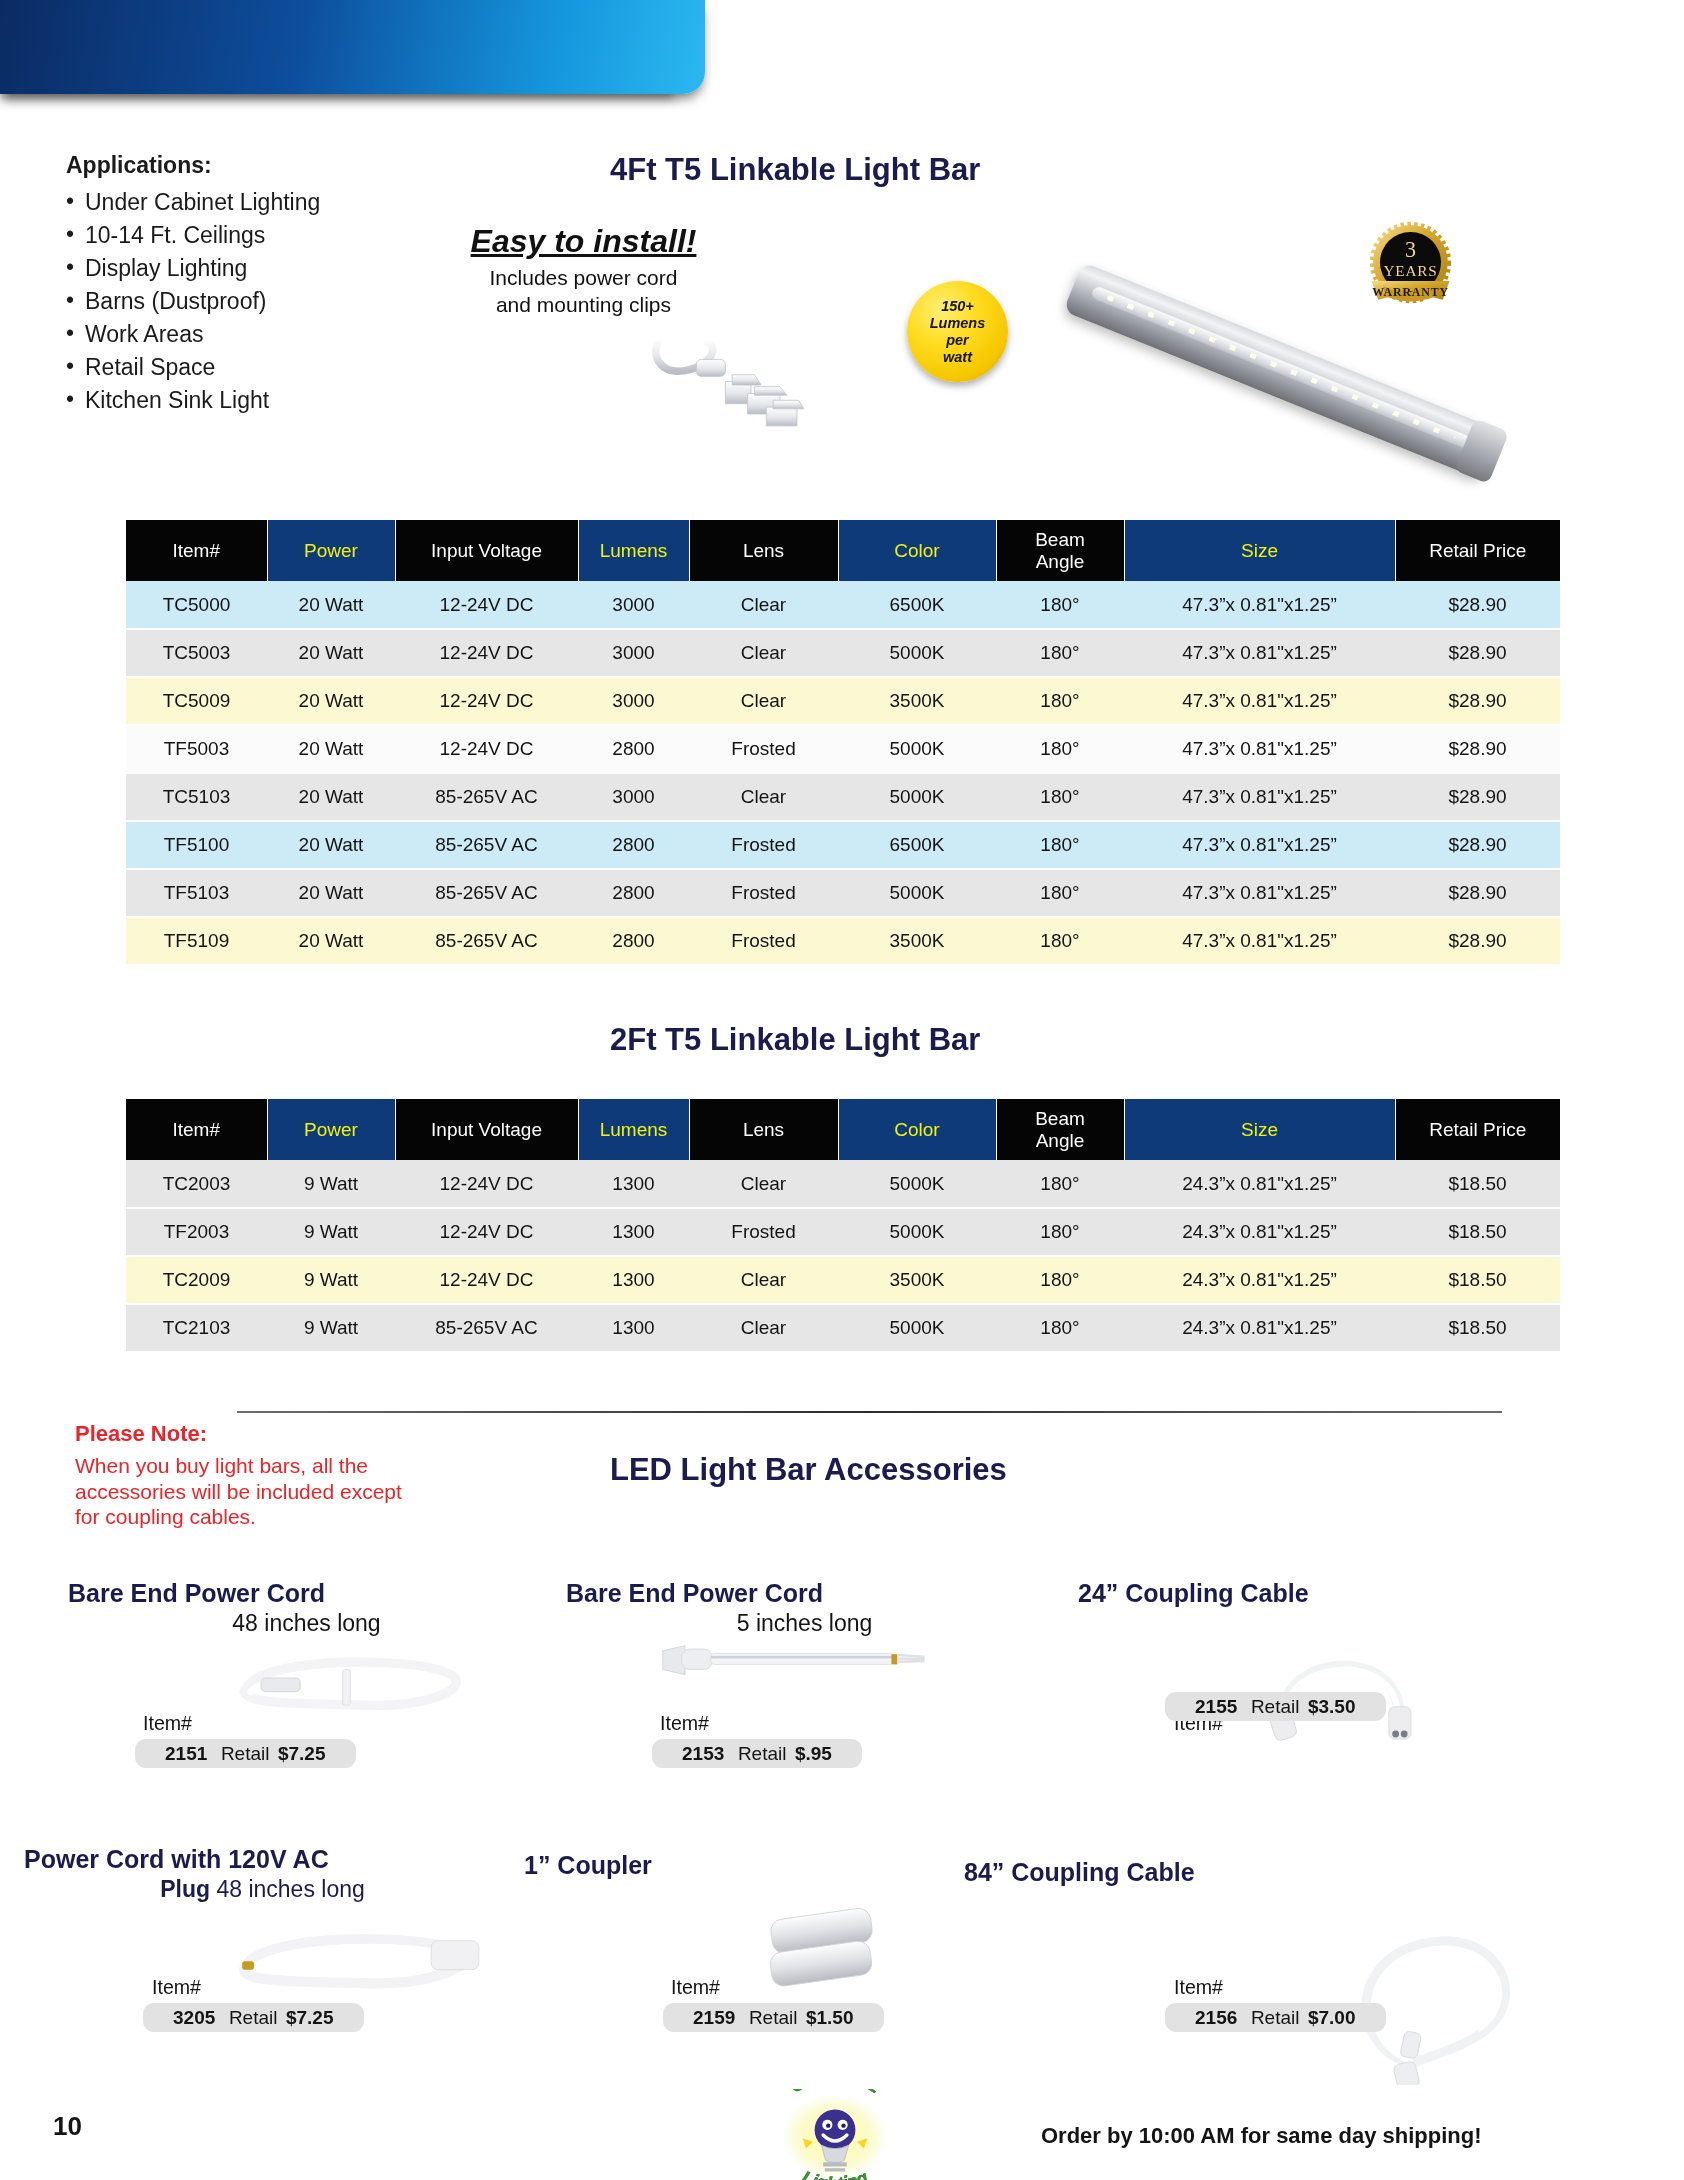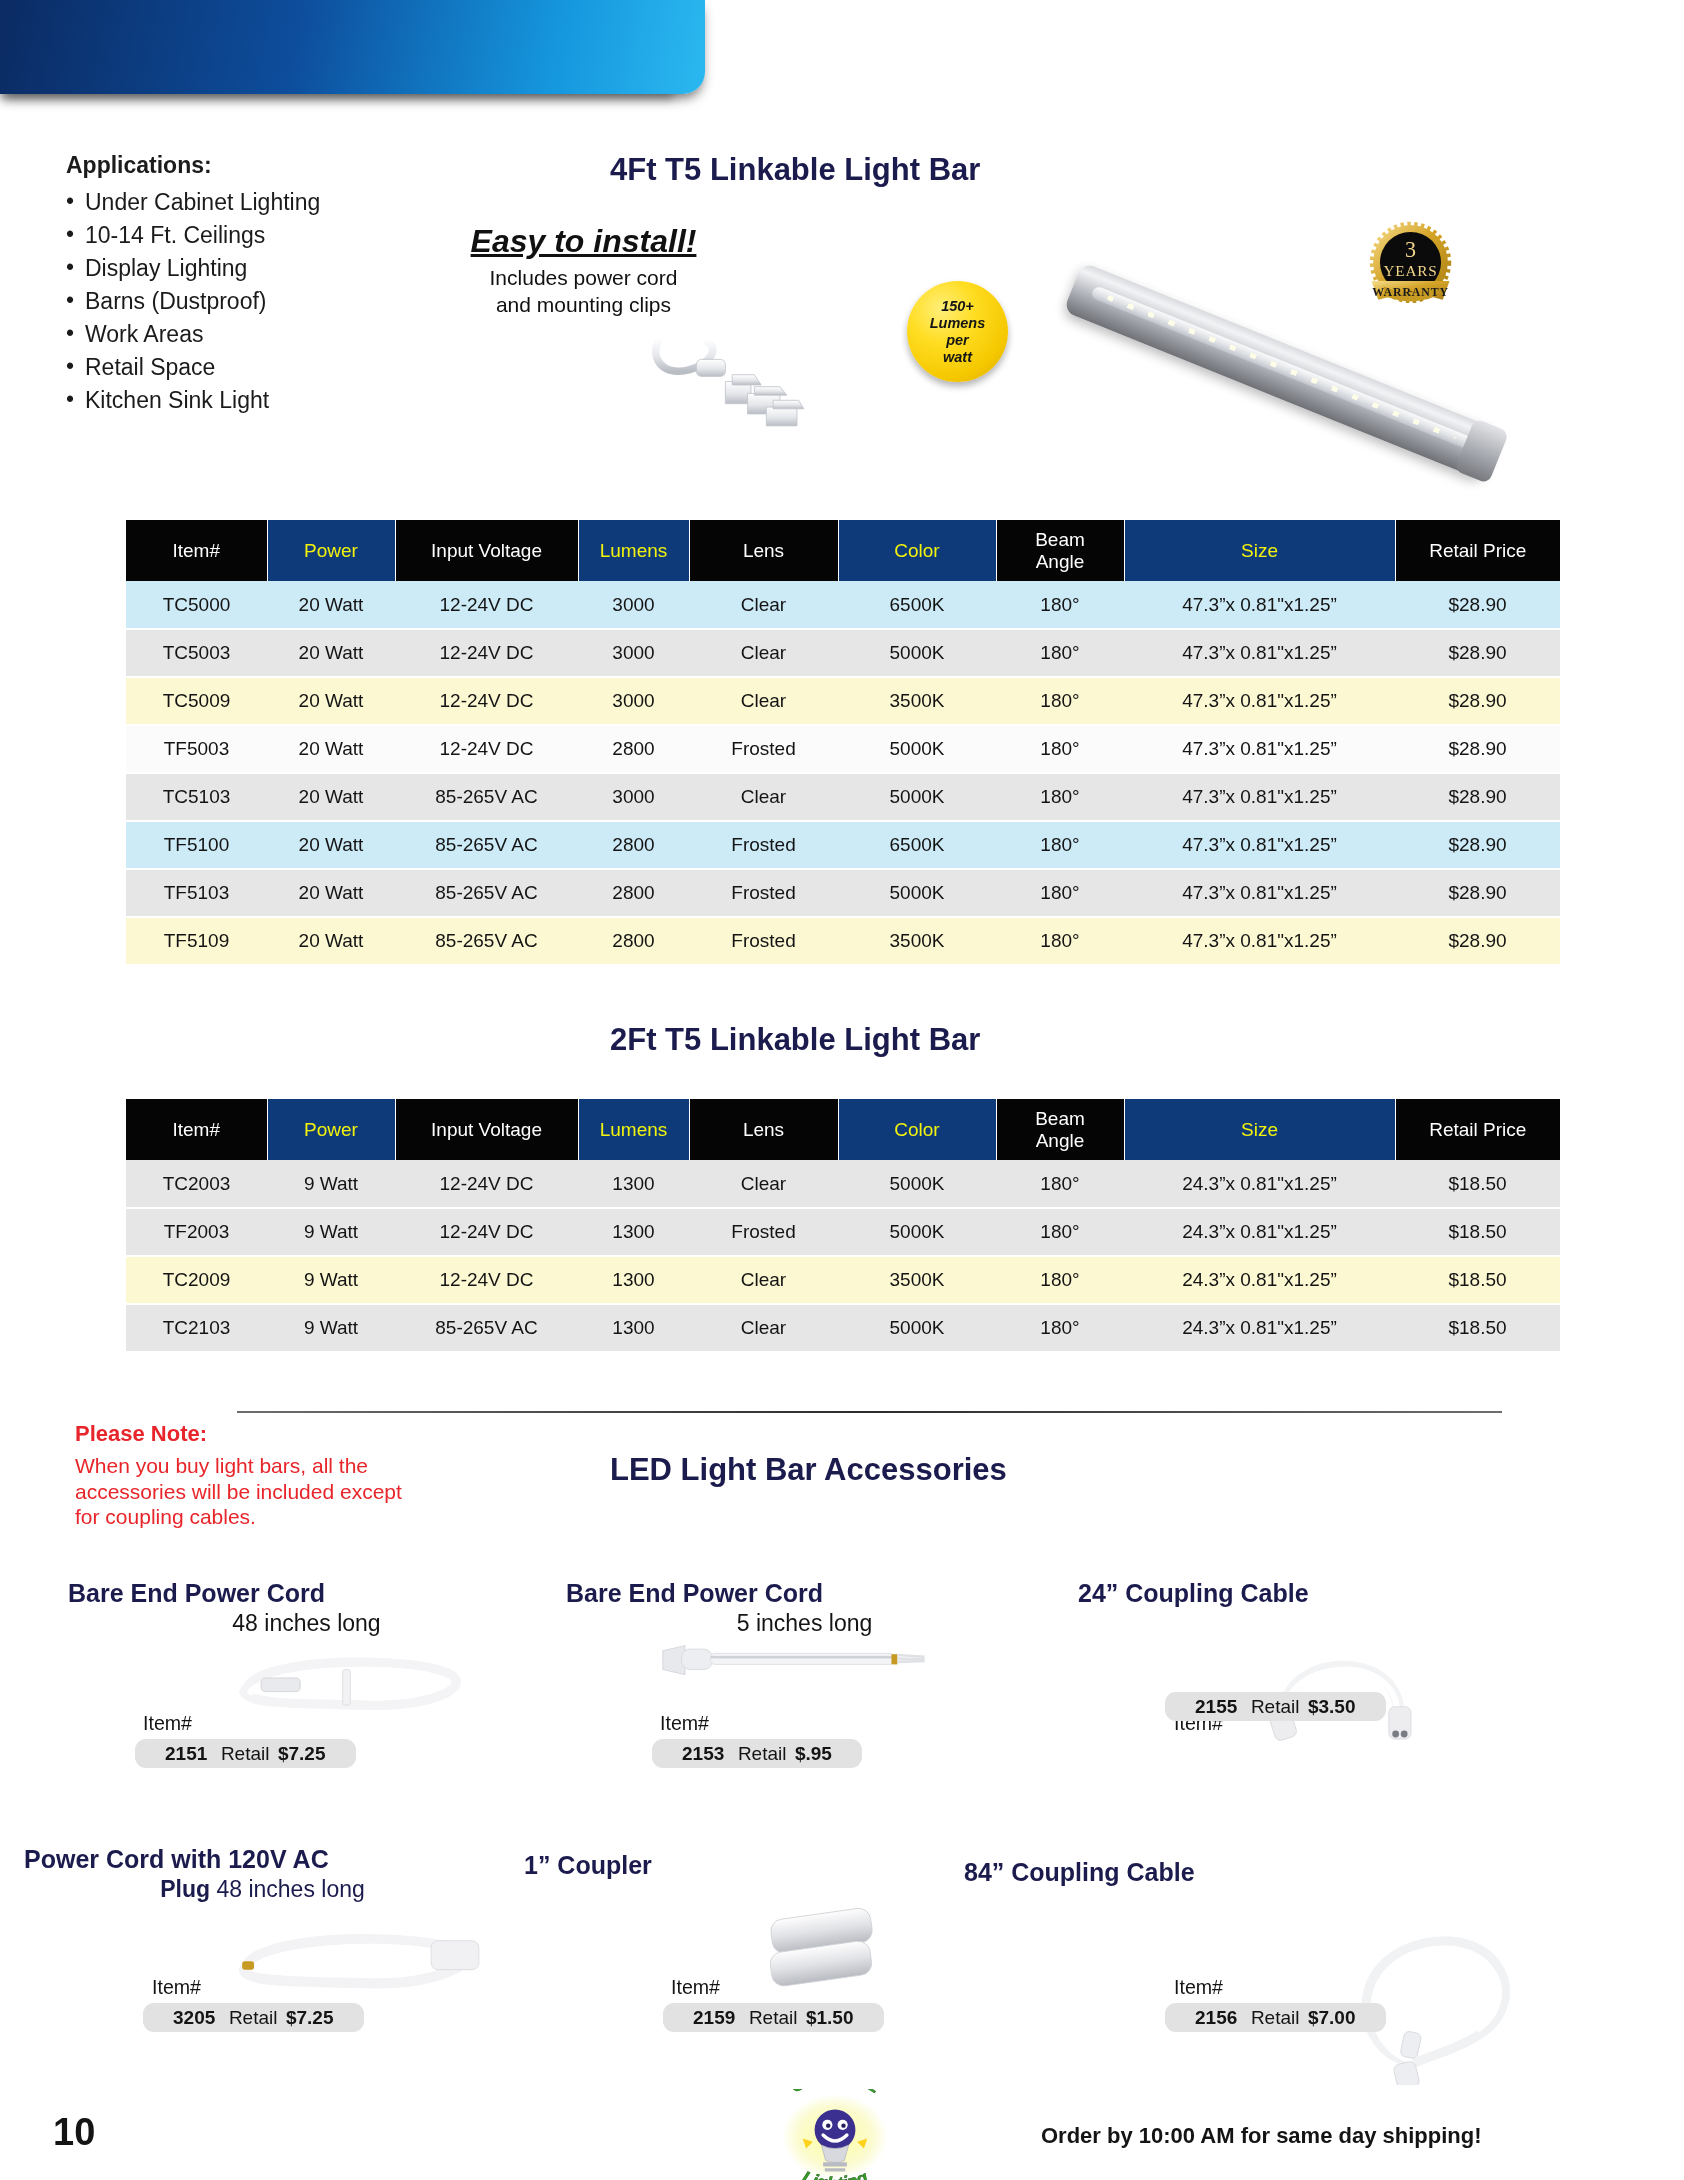--- a/index.html
+++ b/index.html
@@ -278,21 +278,21 @@
   .item-pill .rt { margin-right: 8.5px; }
   .item-pill .price { font-weight: bold; }
 
   
   .photo { position: absolute; }
 
   
   .page-num {
     position: absolute;
     left: 53px; top: 2111px;
-    font-size: 38px;
+    font-size: 26px;
     font-weight: bold;
     color: #141414;
   }
   .logo {
     position: absolute;
     left: 750px; top: 2089px;
     width: 170px; height: 92px;
   }
   .footer-note {
     position: absolute;

